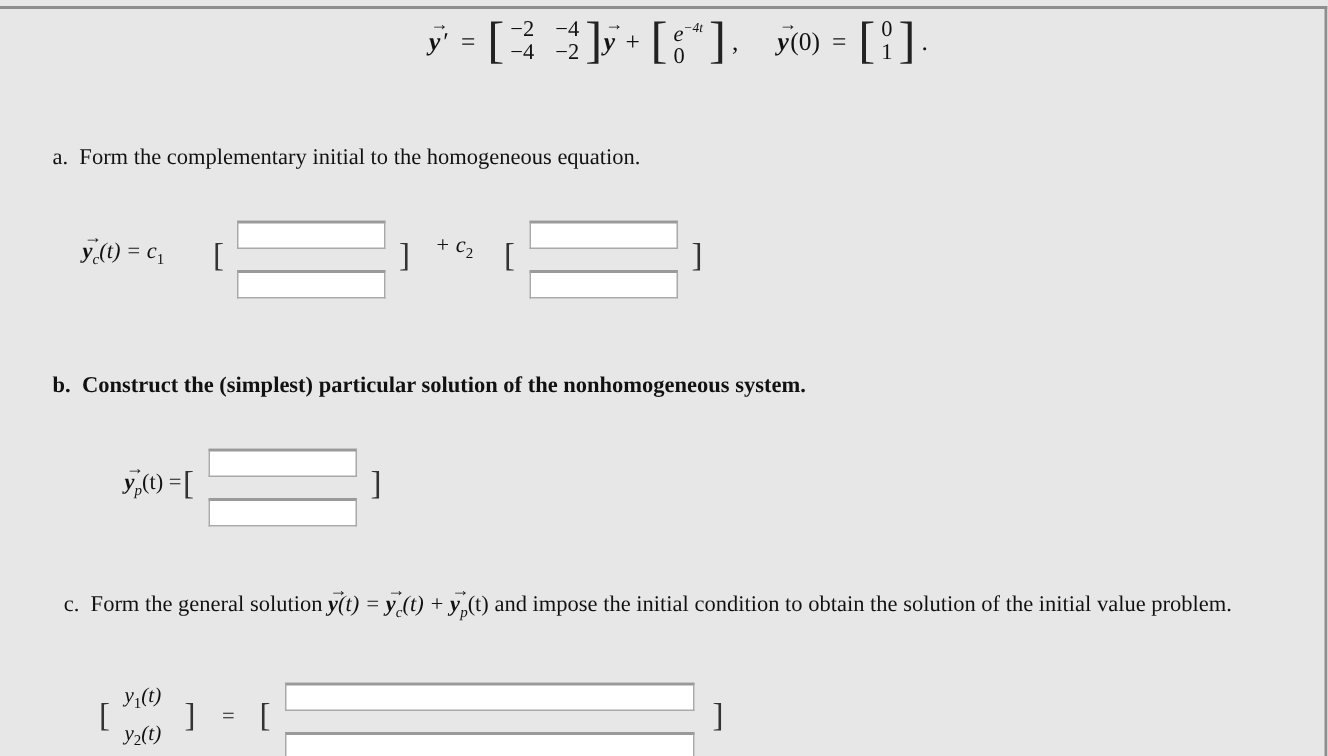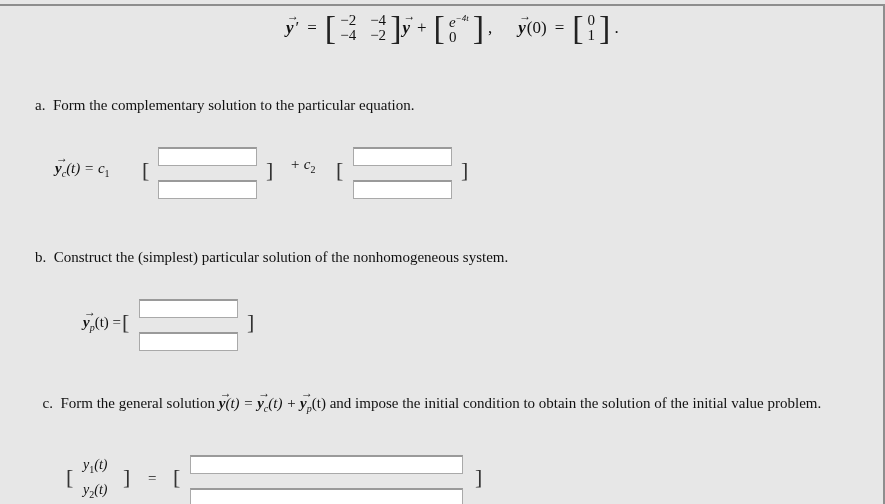--- a/index.html
+++ b/index.html
@@ -64,38 +64,38 @@
   <span class="up" style="margin:0 4px;">=</span>
   <span class="bigbr">[</span>
   <span class="col">
     <span>0</span>
     <span>1</span>
   </span>
   <span class="bigbr">]</span>
   <span class="up">.</span>
 </div>
 
-<div class="abs q" style="left:35px; top:97px; white-space:pre;">a.  Form the complementary solution to the particular equation.</div>
+<div class="abs q" style="left:35px; top:97px; white-space:pre;">a.  Form the complementary initial to the homogeneous equation.</div>
 
 <div class="abs math" style="left:55px; top:160px; font-size:15px;">
   <span class="vec">y</span><sub class="math">c</sub><span>(t) = c</span><sub class="up">1</sub>
 </div>
 <span class="abs brk" style="left:142px; top:157px;">[</span>
 <input class="inp" style="left: 158px; top: 147px; width: 99px; height: 19px;" value="">
 <input class="inp" style="left: 158px; top: 180px; width: 99px; height: 19px;" value="">
 <span class="abs brk" style="left:266px; top:157px;">]</span>
 <div class="abs math" style="left:290px; top:156px; font-size:15px;">
   <span>+ c</span><sub class="up">2</sub>
 </div>
 <span class="abs brk" style="left:336px; top:157px;">[</span>
 <input class="inp" style="left: 353px; top: 147px; width: 99px; height: 19px;" value="">
 <input class="inp" style="left: 353px; top: 180px; width: 99px; height: 19px;" value="">
 <span class="abs brk" style="left:461px; top:157px;">]</span>
 
-<div class="abs q" style="left:35px; top:249px; white-space:pre;">b.  Construct the (simplest) particular solution of the nonhomogeneous system.</div>
+<div class="abs q" style="left:35px; top:249px; white-space:pre;font-weight:bold;">b.  Construct the (simplest) particular solution of the nonhomogeneous system.</div>
 
 <div class="abs math" style="left:55px; top:314px; font-size:15px;margin-left:28px;">
   <span class="vec">y</span><sub class="math">p</sub><span class="up">(t) =</span>
 </div>
 <span class="abs brk" style="left:122px; top:309px;">[</span>
 <input class="inp" style="left: 139px; top: 299px; width: 99px; height: 19px;" value="">
 <input class="inp" style="left: 139px; top: 332px; width: 99px; height: 19px;" value="">
 <span class="abs brk" style="left:247px; top:309px;">]</span>
 
 <div class="abs q" style="left:35px; top:378px; white-space:pre;">

